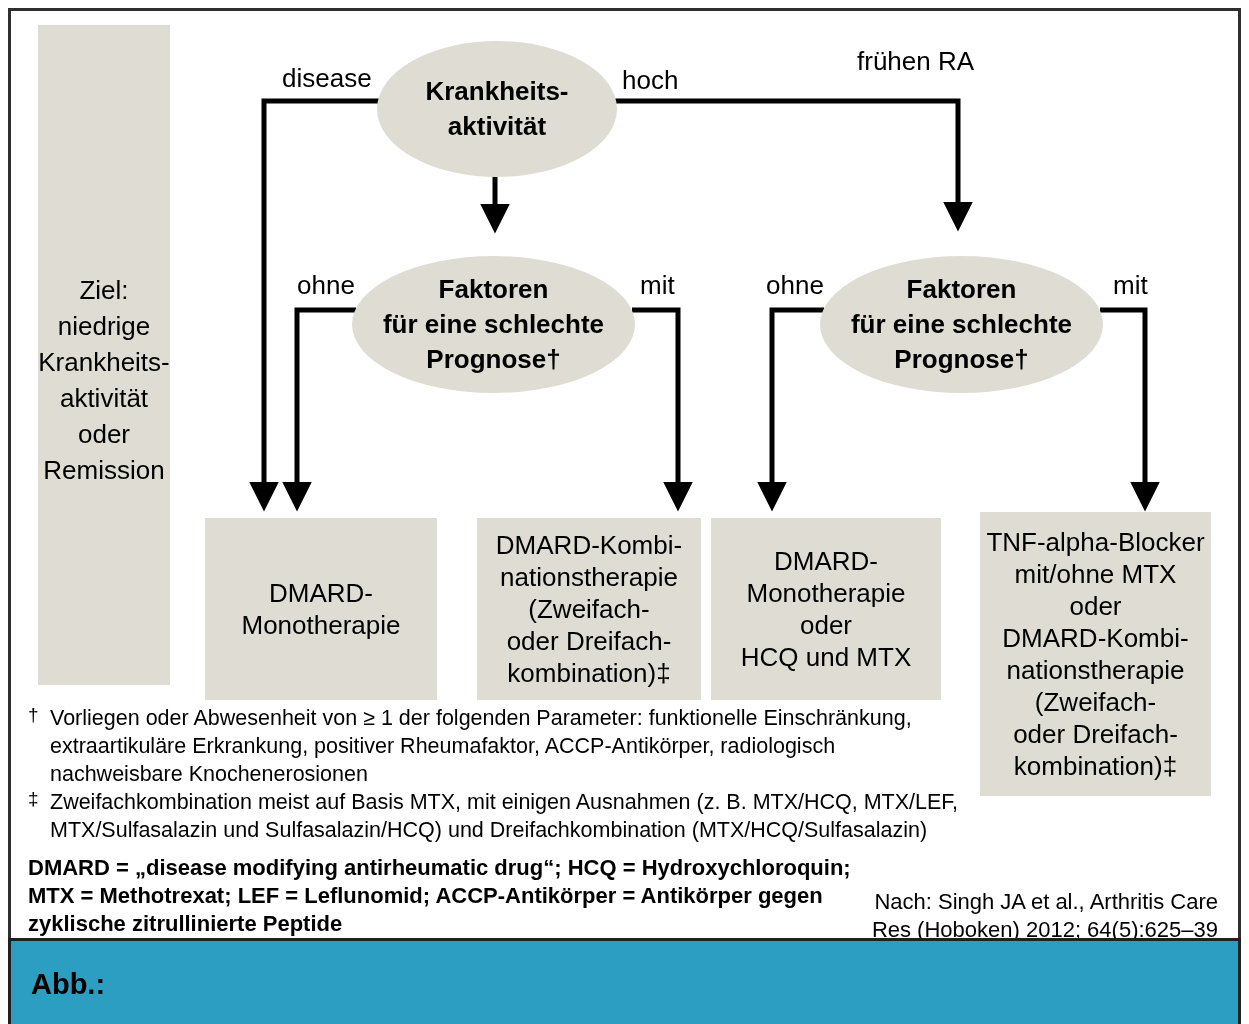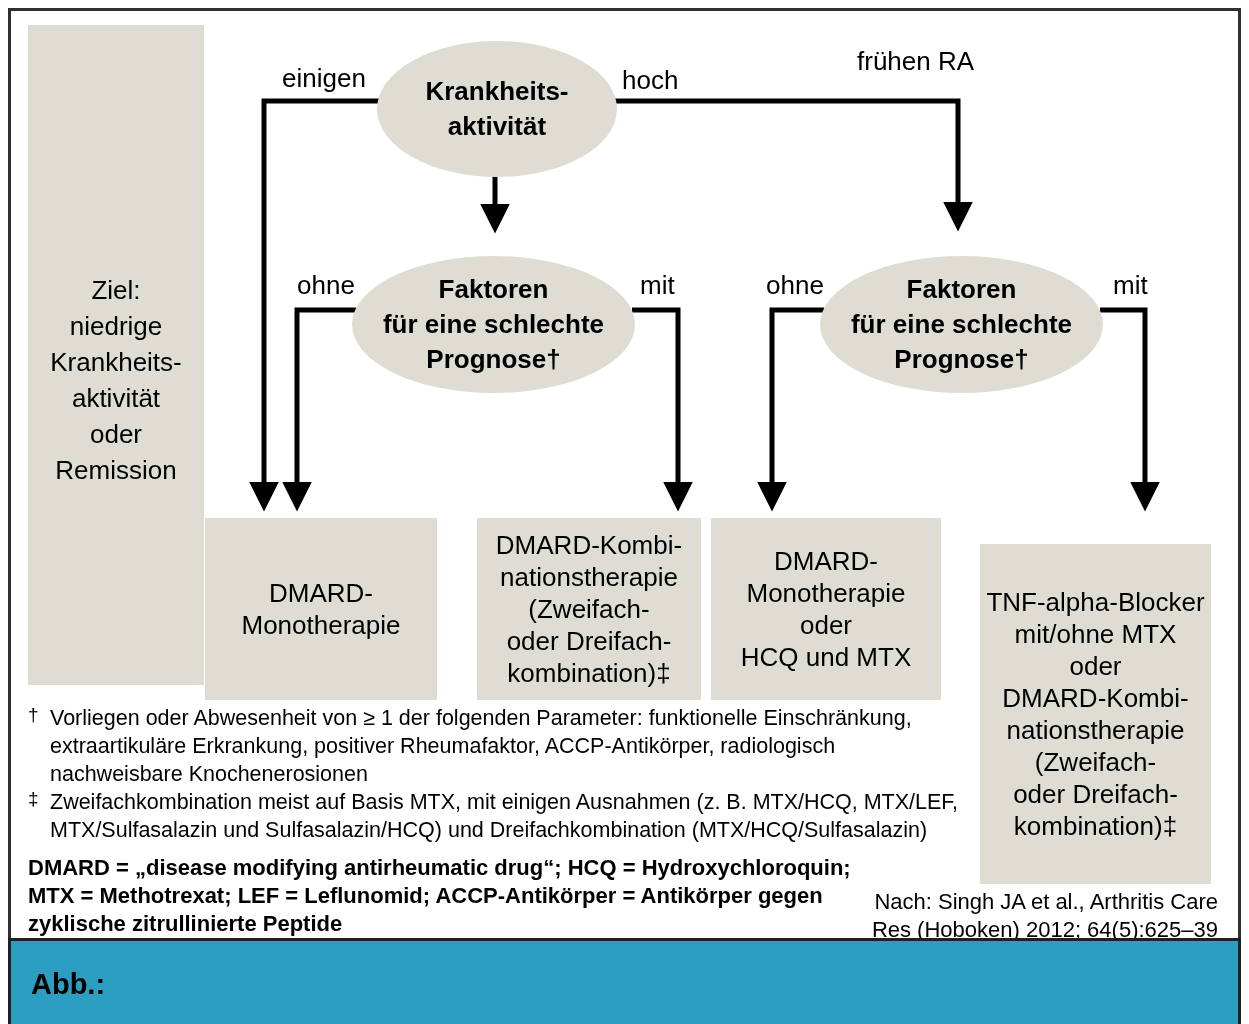--- a/index.html
+++ b/index.html
@@ -8,21 +8,21 @@
     font-family:"Liberation Sans", sans-serif; color:#000; overflow:hidden;
   }
   .frame {
     position:absolute; left:8px; top:8px; width:1233px; height:1004px;
     border:3px solid #2f2f2f; box-sizing:border-box;
   }
   .connectors { position:absolute; left:0; top:0; width:1249px; height:1024px; }
   .c { stroke:#000; stroke-width:5; fill:none; marker-end:url(#ah); }
   .pre { white-space:pre; }
 
-  .goalbar { position:absolute; left:28px; top:25px; width:176px; height:660px; background:#dfddd3; }
+  .goalbar { position:absolute; left:38px; top:25px; width:132px; height:660px; background:#dfddd3; }
   .goaltext { position:absolute; left:0; right:0; top:247px; text-align:center; font-size:26px; line-height:36px; }
 
   .ellipse {
     position:absolute; background:#dfddd3; border-radius:50%;
     display:flex; align-items:center; justify-content:center;
     text-align:center; font-weight:bold; font-size:26px; line-height:35px;
   }
   .e1 { left:377px; top:41px;  width:240px; height:136px; }
   .e2 { left:352px; top:256px; width:283px; height:137px; }
   .e3 { left:820px; top:256px; width:283px; height:137px; }
@@ -30,21 +30,21 @@
   .blabel { position:absolute; font-size:26px; line-height:28px; }
 
   .tbox {
     position:absolute; background:#dfddd3;
     display:flex; align-items:center; justify-content:center;
     text-align:center; font-size:26px; line-height:32px;
   }
   .b1 { left:205px; top:518px; width:232px; height:182px; }
   .b2 { left:477px; top:518px; width:224px; height:182px; }
   .b3 { left:711px; top:518px; width:230px; height:182px; }
-  .b4 { left:980px; top:544px; width:231px; height:340px; }
+  .b4 { left:980px; top:512px; width:231px; height:284px; }
 
   .footnotes { position:absolute; left:28px; top:704px; font-size:21.5px; line-height:28px; }
   .footnote { display:flex; }
   .fmark { flex:0 0 22px; width:22px; font-size:19px; position:relative; top:-3px; }
 
   .abbrev   { position:absolute; left:28px;  top:854px; font-size:22px; line-height:28px;font-weight:bold; }
   .citation { position:absolute; right:31px; top:876px; font-size:22px; line-height:28px; text-align:right;margin-top:12px; }
 
   .caption {
     position:absolute; left:8px; top:938px; width:1233px; height:93px;
@@ -94,21 +94,21 @@
     <div class="pre">Faktoren
 für eine schlechte
 Prognose†</div>
   </div>
   <div class="ellipse e3">
     <div class="pre">Faktoren
 für eine schlechte
 Prognose†</div>
   </div>
 
-  <div class="blabel" style="left:282px; top:64px;">einigen</div>
+  <div class="blabel" style="left:282px; top:64px;">disease</div>
   <div class="blabel" style="left:622px; top:66px;text-align:right;">hoch</div>
   <div class="blabel" style="left:857px; top:47px;">frühen RA</div>
   <div class="blabel" style="left:297px; top:271px;">ohne</div>
   <div class="blabel" style="left:640px; top:271px;">mit</div>
   <div class="blabel" style="left:766px; top:271px;">ohne</div>
   <div class="blabel" style="left:1113px; top:271px;">mit</div>
 
   <div class="tbox b1">
     <div class="pre">DMARD-
 Monotherapie</div>

